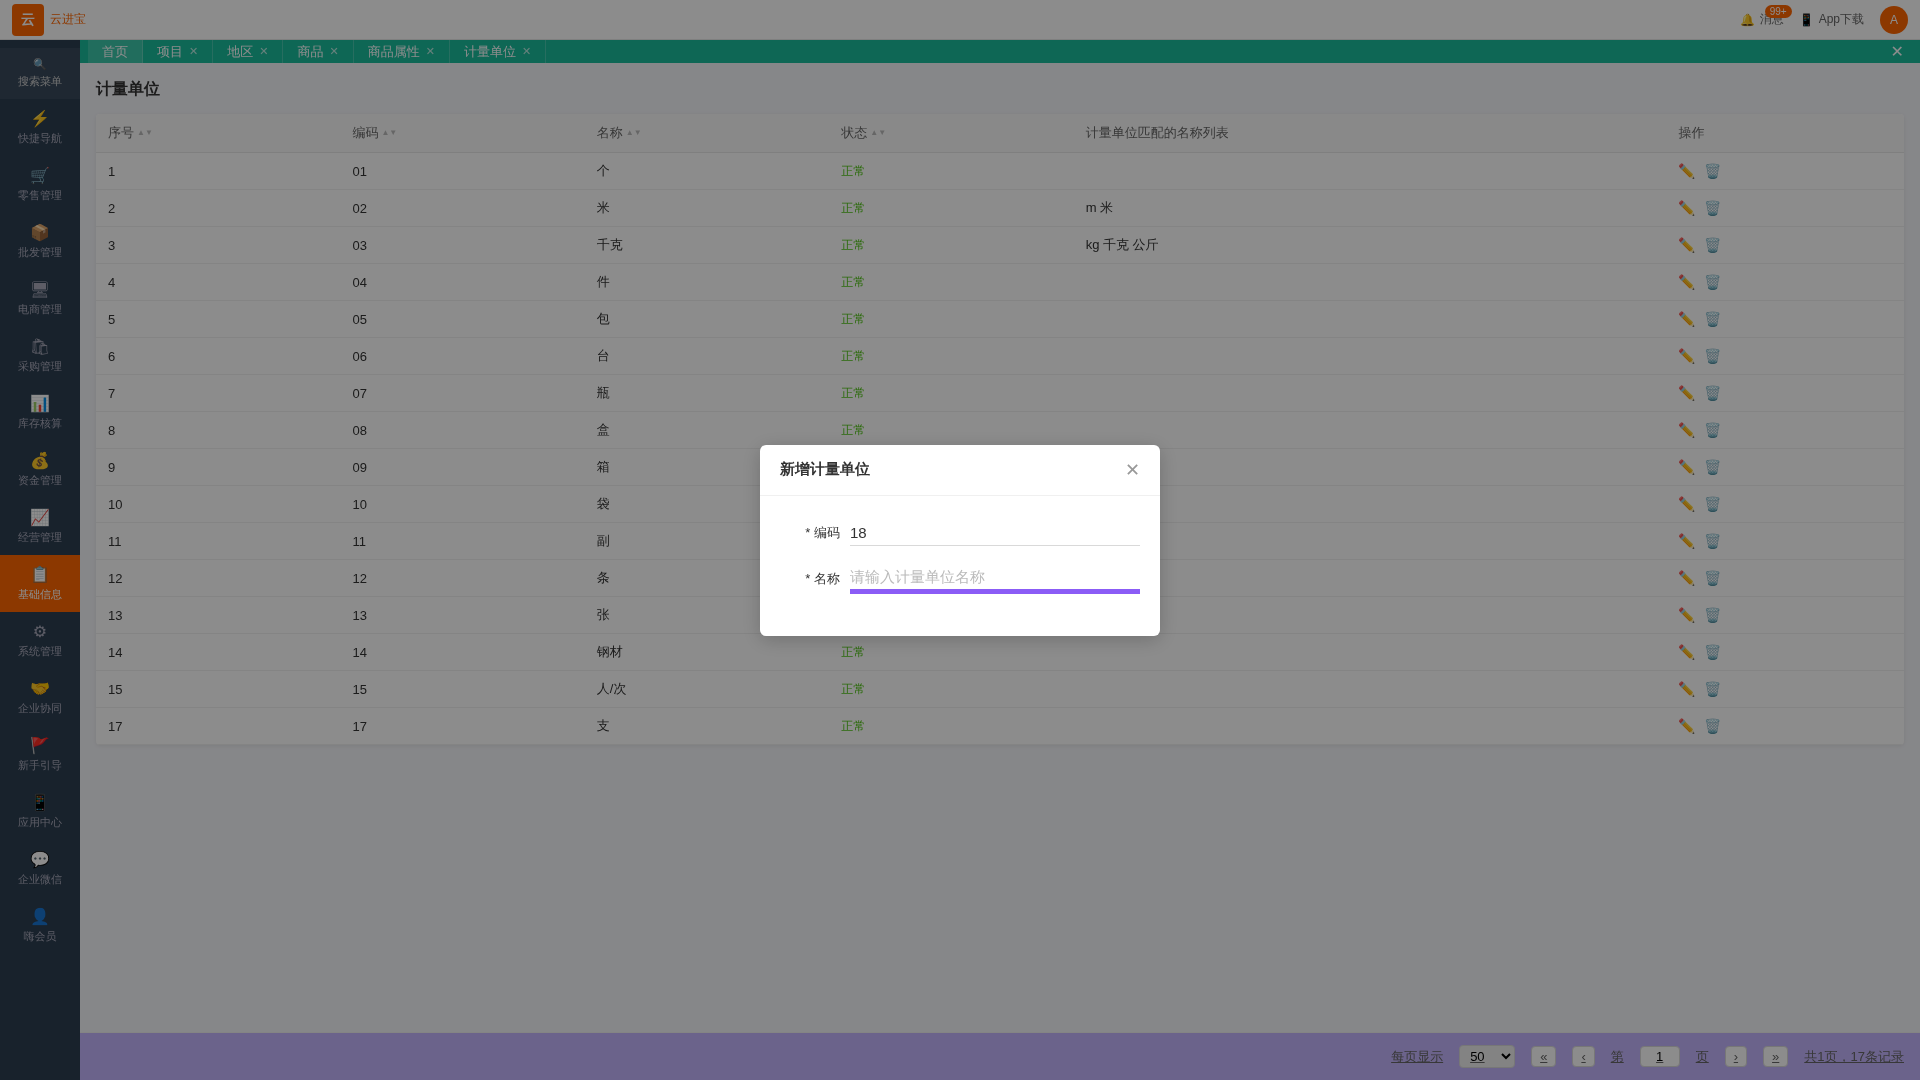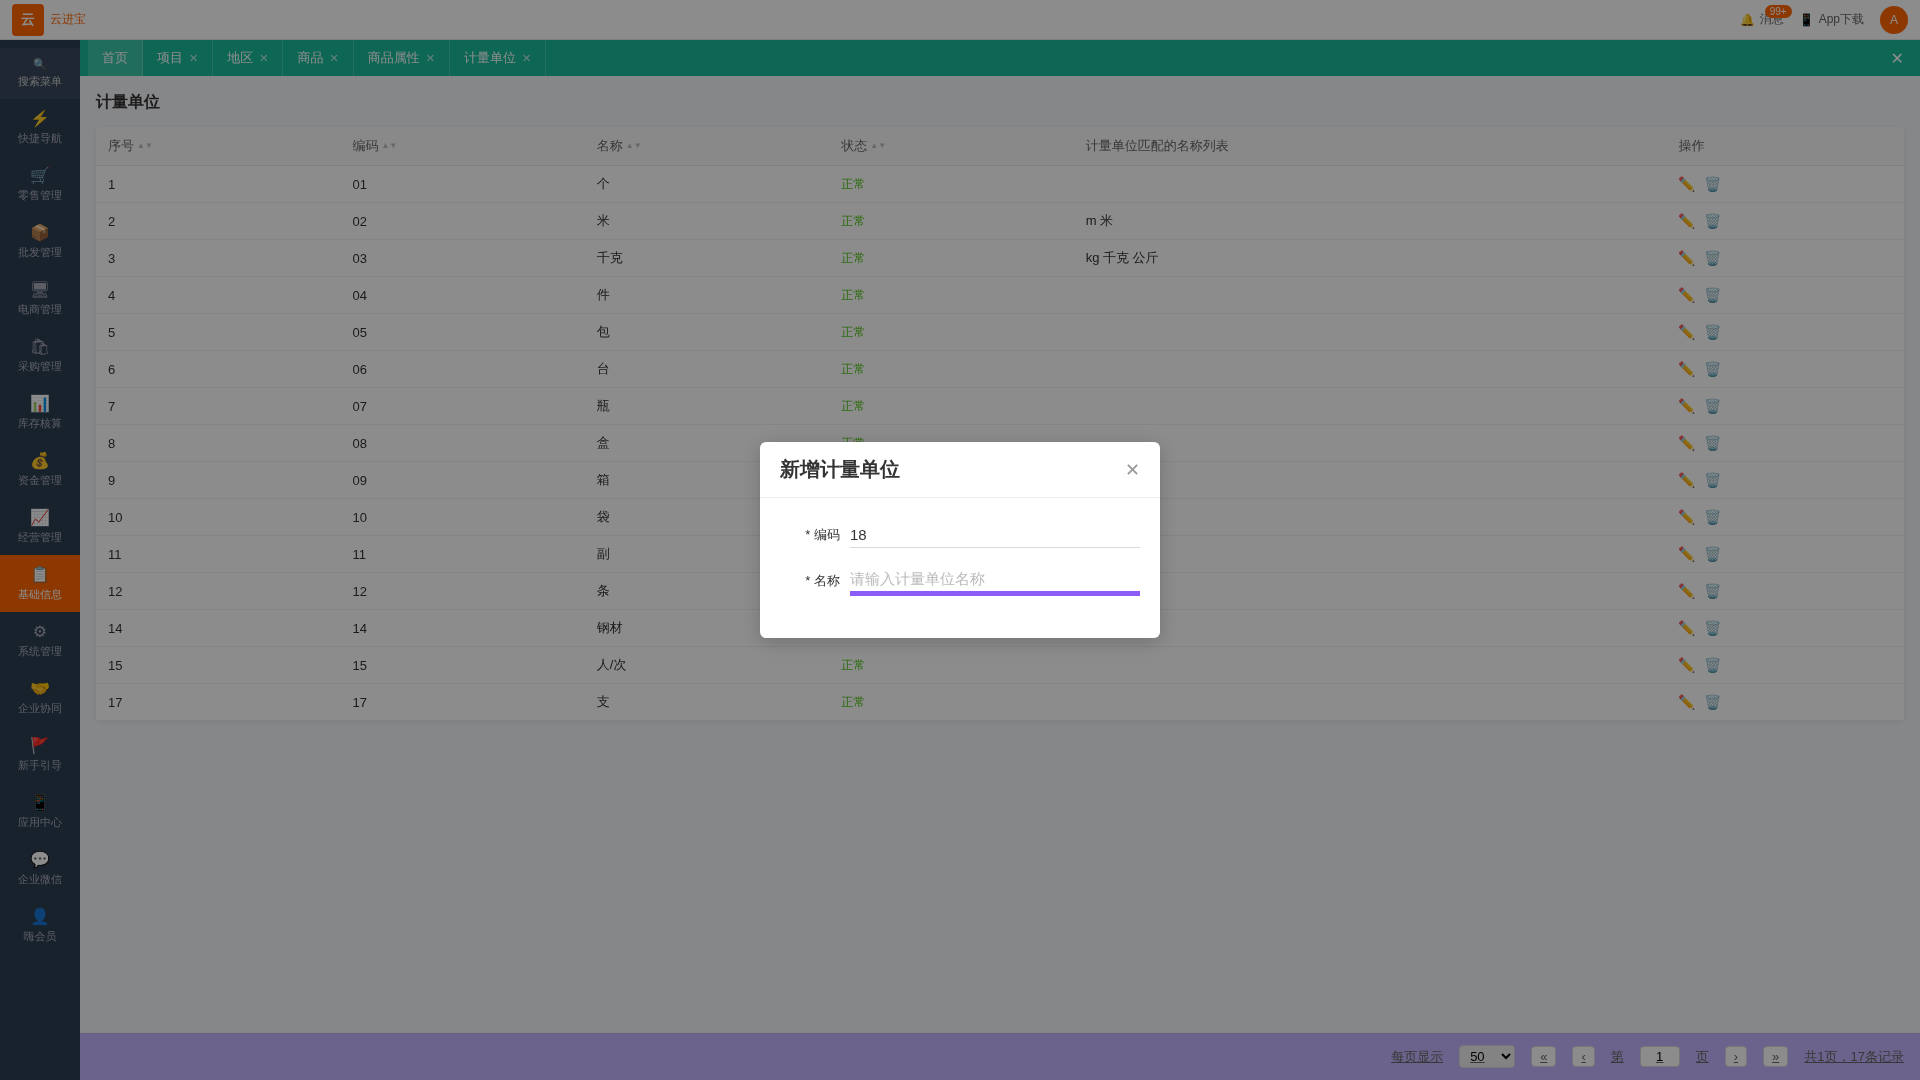--- a/index.html
+++ b/index.html
@@ -24,21 +24,21 @@
     .sidebar { width: 80px; background: #2c3e50; display: flex; flex-direction: column; align-items: center; padding-top: 8px; overflow-y: auto; }
     .sidebar-item { width: 100%; display: flex; flex-direction: column; align-items: center; padding: 10px 4px; cursor: pointer; color: #aab; font-size: 11px; gap: 3px; }
     .sidebar-item.active { background: #f60; color: #fff; }
     .sidebar-item .s-icon { font-size: 16px; }
     .sidebar-search { background: #3a4a5c; color: #ccc; width: 100%; padding: 10px 4px; display: flex; flex-direction: column; align-items: center; font-size: 11px; cursor: pointer; gap: 3px; }
 
     
     .content-area { flex: 1; display: flex; flex-direction: column; overflow: hidden; }
 
     
-    .tab-bar { height: 36px; background: #1abc9c; display: flex; align-items: center; padding: 0 8px; gap: 0; }
+    .tab-bar { height: 23px; background: #1abc9c; display: flex; align-items: center; padding: 0 8px; gap: 0; }
     .tab-item { display: flex; align-items: center; padding: 0 14px; height: 36px; font-size: 13px; color: #fff; cursor: pointer; gap: 6px; border-right: 1px solid rgba(255,255,255,0.2); }
     .tab-item.home { background: rgba(255,255,255,0.15); }
     .tab-item .tab-close { font-size: 11px; color: rgba(255,255,255,0.7); cursor: pointer; }
     .tab-bar-close { margin-left: auto; color: #fff; cursor: pointer; font-size: 16px; padding: 0 8px; }
 
     
     .page-content { flex: 1; padding: 16px; overflow-y: auto; background: #f5f6fa; }
     .page-title { font-size: 16px; font-weight: bold; color: #333; margin-bottom: 14px; }
 
     
@@ -60,21 +60,21 @@
     .pagination-bar { display: flex; align-items: center; justify-content: flex-end; padding: 12px 16px; background: #c4b5fd; border-top: 1px solid #f0f0f0; gap: 16px; font-size: 13px; color: #666; text-decoration: underline; }
     .page-size-select { border: 1px solid #d9d9d9; border-radius: 4px; padding: 2px 6px; font-size: 13px; }
     .page-btn { cursor: pointer; padding: 2px 8px; border: 1px solid #d9d9d9; border-radius: 4px; background: #fff; font-size: 13px; color: #666; }
     .page-btn:disabled { color: #ccc; cursor: default; }
     .page-input { width: 40px; border: 1px solid #d9d9d9; border-radius: 4px; padding: 2px 6px; text-align: center; font-size: 13px; }
 
     
     .overlay { position: fixed; top: 0; left: 0; width: 1920px; height: 1080px; background: rgba(0,0,0,0.45); z-index: 100; display: flex; align-items: center; justify-content: center; }
     .modal { background: #fff; border-radius: 6px; width: 400px; box-shadow: 0 4px 20px rgba(0,0,0,0.2); }
     .modal-header { display: flex; align-items: center; justify-content: space-between; padding: 14px 20px; border-bottom: 1px solid #f0f0f0; }
-    .modal-title { font-size: 20px; font-weight: bold; color: #333; }
+    .modal-title { font-size: 15px; font-weight: bold; color: #333; }
     .modal-close { cursor: pointer; color: #999; font-size: 18px; }
     .modal-body { padding: 24px 20px; }
     .form-row { display: flex; align-items: center; margin-bottom: 18px; }
     .form-label { width: 60px; text-align: right; font-size: 13px; color: #333; margin-right: 10px; }
     .form-input { flex: 1; border: none; border-bottom: 1px solid #d9d9d9; padding: 4px 0; font-size: 15px; outline: none; color: #333; }
     .form-input.active-input { border-bottom: 5px solid #8b5cf6; color: #bbb; }
     .form-input::placeholder { color: #bbb; }
     .modal-footer { display: flex; justify-content: center; gap: 12px; padding: 14px 20px 20px; border-top: 1px solid #f0f0f0; }
     .btn-cancel { border: 1px solid #d9d9d9; background: #fff; color: #666; padding: 7px 22px; border-radius: 4px; cursor: pointer; font-size: 13px; }
     .btn-save { border: 1px solid #f60; background: #fff; color: #f60; padding: 7px 22px; border-radius: 4px; cursor: pointer; font-size: 13px; }
@@ -390,20 +390,33 @@
       <td><span class="status-normal">正常</span></td>
       <td></td>
       <td>
         <div class="action-icons">
           <span class="action-icon">✏️</span>
           <span class="action-icon">🗑️</span>
         </div>
       </td>
     </tr>
                 <tr>
+      <td>13</td>
+      <td>13</td>
+      <td>张</td>
+      <td><span class="status-normal">正常</span></td>
+      <td></td>
+      <td>
+        <div class="action-icons">
+          <span class="action-icon">✏️</span>
+          <span class="action-icon">🗑️</span>
+        </div>
+      </td>
+    </tr>
+                <tr>
       <td>14</td>
       <td>14</td>
       <td>钢材</td>
       <td><span class="status-normal">正常</span></td>
       <td></td>
       <td>
         <div class="action-icons">
           <span class="action-icon">✏️</span>
           <span class="action-icon">🗑️</span>
         </div>

